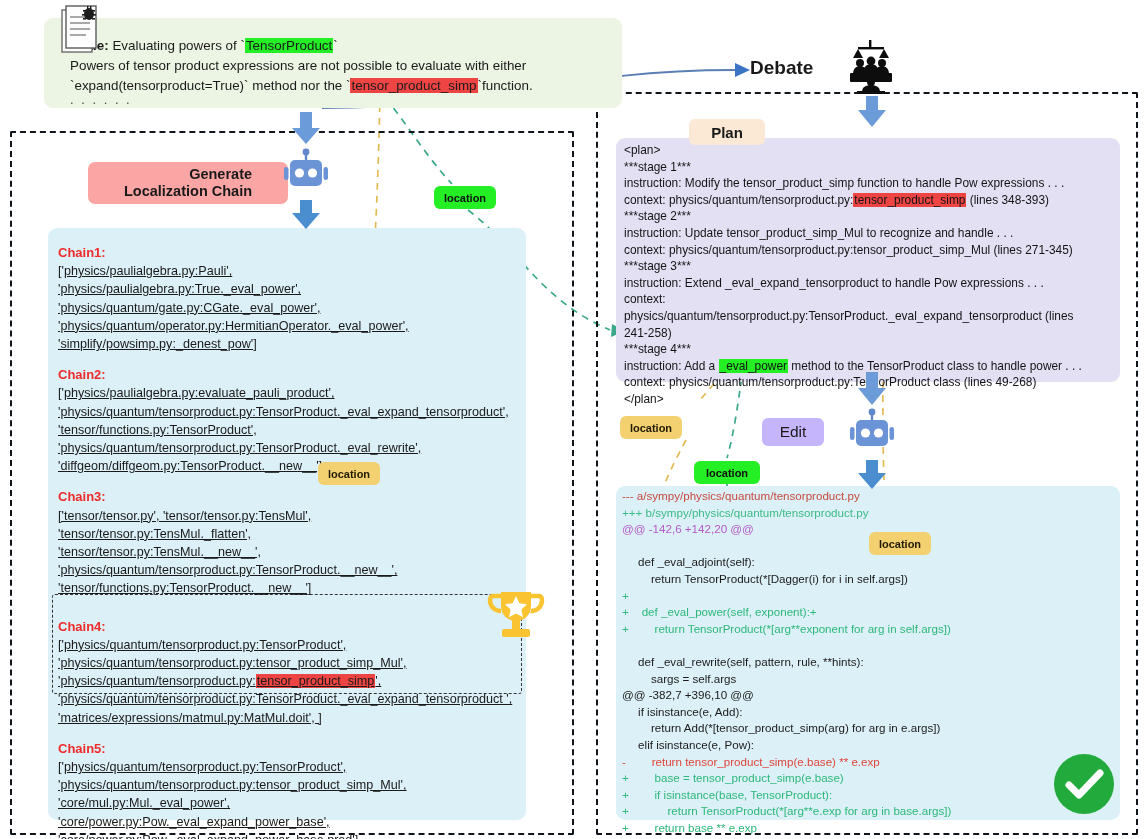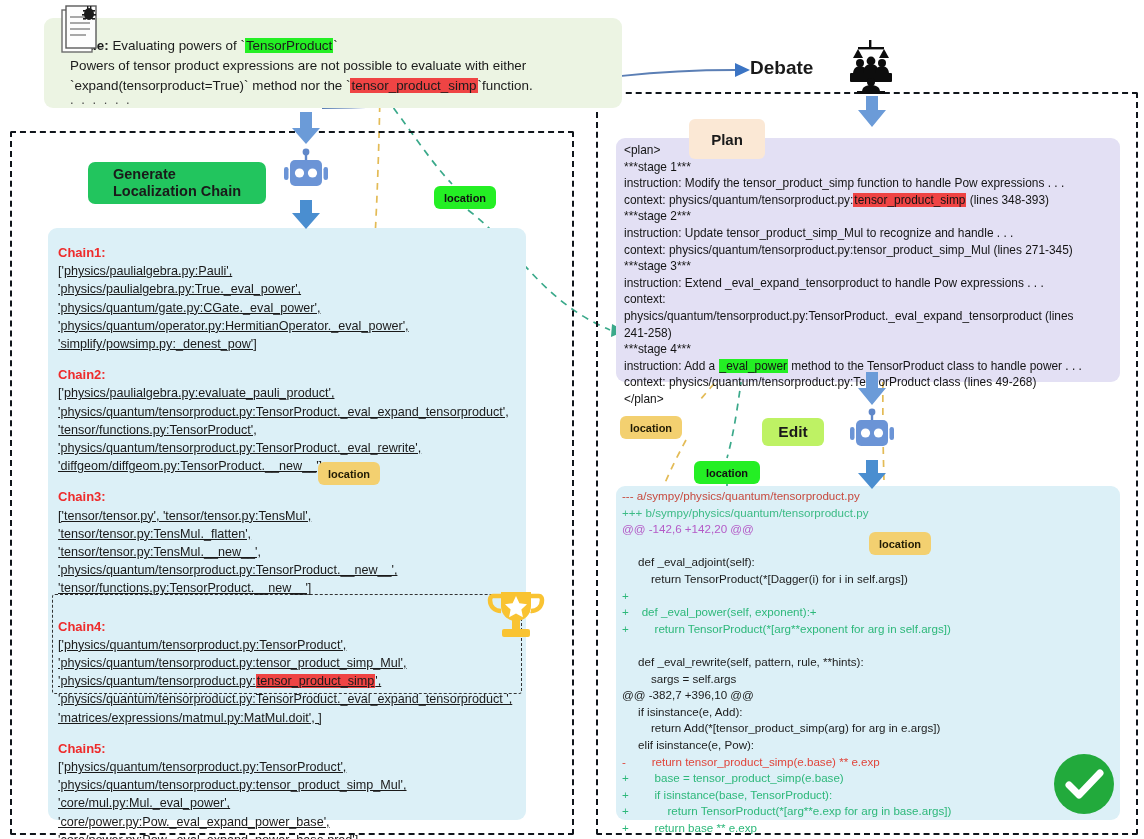--- a/index.html
+++ b/index.html
@@ -19,57 +19,57 @@
   .hl-yellow{background:#ef4444;padding:0 1px;}
   #issue-dots{left:70px;top:92px;font-size:13px;letter-spacing:2px;color:#4a4a4a;z-index:7;}
   #doc-icon{left:58px;top:4px;width:44px;height:52px;z-index:8;}
 
   
   .panel-dash{border:2.2px dashed #10151b;border-radius:2px;}
   #left-panel{left:10px;top:131px;width:560px;height:700px;z-index:2;}
   #right-panel{left:596px;top:92px;width:538px;height:739px;z-index:2;}
 
   
-  #gen-label{left:88px;top:162px;width:178px;height:42px;background:#22c55e;
+  #gen-label{left:88px;top:162px;width:200px;height:42px;background:#fca5a5;
     border-radius:7px;display:flex;align-items:center;justify-content:center;
-    text-align:left;font-weight:bold;font-size:14.5px;line-height:17px;z-index:6;}
+    text-align:right;font-weight:bold;font-size:14.5px;line-height:17px;z-index:6;}
   #robot-left{left:281px;top:148px;width:50px;height:52px;z-index:6;}
   #arrow-left-in{left:289px;top:112px;width:34px;height:34px;z-index:6;}
   #arrow-left-out{left:289px;top:200px;width:34px;height:30px;z-index:6;}
 
   #chains-box{left:48px;top:228px;width:478px;height:592px;background:#dcf0f7;
     border-radius:9px;z-index:3;}
   #chains-text{left:58px;top:232px;width:500px;z-index:6;font-size:12.6px;line-height:18.2px;}
   .chain-title{color:#ee2b2b;font-weight:bold;font-size:13px;}
   .chain-block{margin-bottom:13px;margin-top:12px;}
   .chain-line{white-space:nowrap;text-decoration:underline;}
   #chain4-dash{left:52px;top:594px;width:468px;height:98px;
     border:1.6px dashed #333;border-radius:3px;z-index:4;}
   #trophy{left:485px;top:588px;width:62px;height:58px;z-index:9;}
 
   
   #debate-label{left:750px;top:57px;font-weight:bold;font-size:19px;z-index:6;}
   #debate-icon{left:840px;top:38px;width:62px;height:56px;z-index:6;}
 
   
-  #plan-label{left:689px;top:119px;width:76px;height:40px;background:#fbe8d5;
+  #plan-label{left:689px;top:119px;width:76px;height:26px;background:#fbe8d5;
     border-radius:6px;display:flex;align-items:center;justify-content:center;
     font-weight:bold;font-size:15px;z-index:7;}
   #arrow-plan-in{left:855px;top:96px;width:34px;height:32px;z-index:6;}
   #plan-box{left:616px;top:138px;width:504px;height:244px;background:#e3e0f4;
     border-radius:9px;z-index:3;}
   #plan-text{left:624px;top:142px;width:502px;z-index:6;font-size:11.9px;line-height:16.6px;color:#141414;}
   #plan-text .pl{white-space:nowrap;}
 
   #arrow-edit-in{left:855px;top:372px;width:34px;height:34px;z-index:6;}
   #robot-right{left:847px;top:408px;width:50px;height:52px;z-index:6;}
   #arrow-edit-out{left:855px;top:460px;width:34px;height:30px;z-index:6;}
-  #edit-label{left:762px;top:418px;width:62px;height:28px;background:#bef264;
+  #edit-label{left:762px;top:418px;width:62px;height:28px;background:#c4b5fd;
     border-radius:6px;display:flex;align-items:center;justify-content:center;
-    font-weight:bold;font-size:15.5px;z-index:7;}
+    font-weight:normal;font-size:15.5px;z-index:7;}
 
   
   #diff-box{left:616px;top:486px;width:504px;height:334px;background:#dcf0f7;
     border-radius:9px;z-index:3;}
   #diff-text{left:622px;top:488px;width:500px;z-index:6;font-size:11.6px;line-height:16.6px;}
   #diff-text .dl{white-space:pre;}
   .d-rem{color:#e0453b;}
   .d-add{color:#2db87a;}
   .d-hdr{color:#c74a3f;}
   .d-hdr2{color:#3dbb86;}

